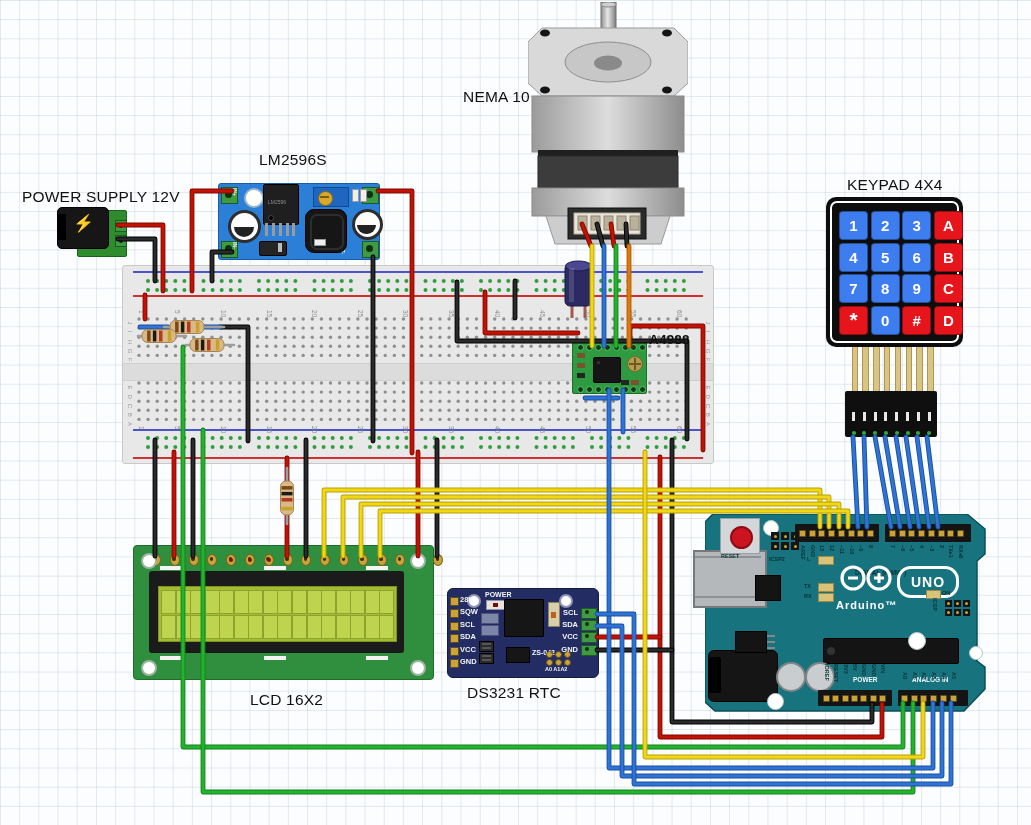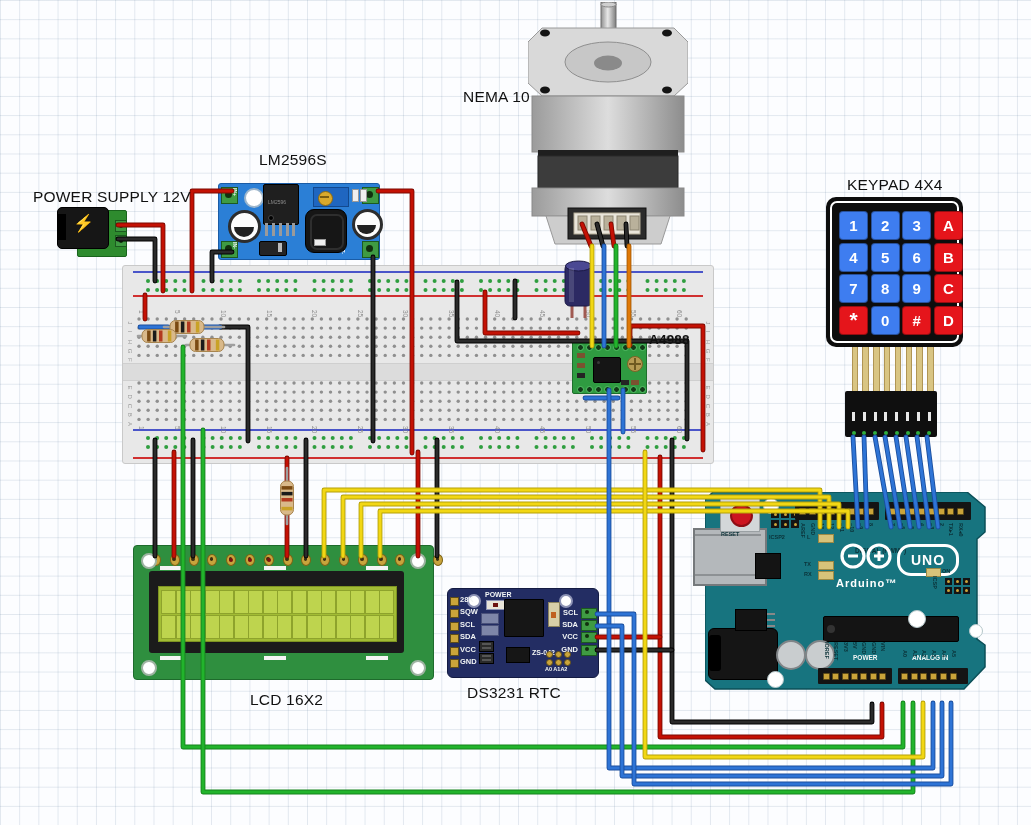--- a/index.html
+++ b/index.html
@@ -19,21 +19,21 @@
        display:flex;align-items:center;justify-content:center;font-size:15px;border:1px solid rgba(0,0,0,.35)}
   .goldpin{position:absolute;width:5px;height:5px;background:#caa43a;border:1px solid #5f4d18;border-radius:1px}
   .hdr{position:absolute;background:#141414;border-radius:1px}
   .lcd-dash{position:absolute;background:#f4f4f4;height:4px;width:22px}
 </style>
 </head>
 <body>
 
 <div id="stage">
 
-  <div class="title" style="left:33px;top:188px">POWER SUPPLY 12V</div>
+  <div class="title" style="left:22px;top:188px">POWER SUPPLY 12V</div>
   <div class="title" style="left:259px;top:151px">LM2596S</div>
   <div class="title" style="left:463px;top:88px">NEMA 10</div>
   <div class="title" style="left:847px;top:176px">KEYPAD 4X4</div>
   <div class="title" style="left:649px;top:332px;font-size:13.5px;font-weight:600">A4988</div>
   <div class="title" style="left:250px;top:691px">LCD 16X2</div>
   <div class="title" style="left:467px;top:684px">DS3231 RTC</div>
 
   <div class="abs" style="left:122px;top:265px;width:590px;height:197px;background:#e8e8e8;border:1px solid #c9c9c9;border-radius:3px;z-index:5">
     <div class="abs" style="left:0;top:97px;width:590px;height:16px;background:#dcdcdc;border-top:1px solid #cfcfcf;border-bottom:1px solid #cfcfcf"></div>
     <svg id="bb-svg" width="590" height="197" class="abs" style="left:0;top:0">
@@ -1234,21 +1234,21 @@
         <div class="abs" style="left: 137px; top: 33.2px; width: 4px; height: 4px; background: rgb(18, 48, 15); border-radius: 50%;"></div>
         <div class="pinlab wht abs" style="left: 108px; top: 44.4px; width: 22px; text-align: right; font-size: 7.5px;">VCC</div>
         <div class="abs" style="left: 133px; top: 43.4px; width: 14px; height: 9px; background: rgb(63, 155, 67); border: 1px solid rgb(28, 90, 32);"></div>
         <div class="abs" style="left: 137px; top: 45.4px; width: 4px; height: 4px; background: rgb(18, 48, 15); border-radius: 50%;"></div>
         <div class="pinlab wht abs" style="left: 108px; top: 56.6px; width: 22px; text-align: right; font-size: 7.5px;">GND</div>
         <div class="abs" style="left: 133px; top: 55.6px; width: 14px; height: 9px; background: rgb(63, 155, 67); border: 1px solid rgb(28, 90, 32);"></div>
         <div class="abs" style="left: 137px; top: 57.6px; width: 4px; height: 4px; background: rgb(18, 48, 15); border-radius: 50%;"></div>
       </div>
   </div>
 
-  <div class="abs" style="left:705px;top:492px;width:282px;height:152px;z-index:10" id="arduino">
+  <div class="abs" style="left:705px;top:514px;width:282px;height:152px;z-index:10" id="arduino">
     <svg width="282" height="198" class="abs" style="left:0;top:0">
       <path d="M0,8 L8,0 L262,0 L280,15 L280,40 L272,47 L272,147 L280,153 L280,175 L259,197 L10,197 L0,188 Z" fill="#17747f" stroke="#0b4f58" stroke-width="1.5"></path>
     </svg>
     <div class="abs" style="left:-12px;top:36px;width:70px;height:54px;background:#b4b8bb;border:2px solid #75797c">
         <div class="abs" style="left:0;top:4px;width:66px;height:2px;background:#8d9194"></div>
         <div class="abs" style="left:0;top:44px;width:66px;height:2px;background:#8d9194"></div>
       </div>
     <div class="abs" style="left:3px;top:136px;width:68px;height:50px;background:#151515;border-radius:6px;border:1px solid #000">
         <div class="abs" style="left:0;top:6px;width:12px;height:36px;background:#000;border-radius:3px"></div>
       </div>

